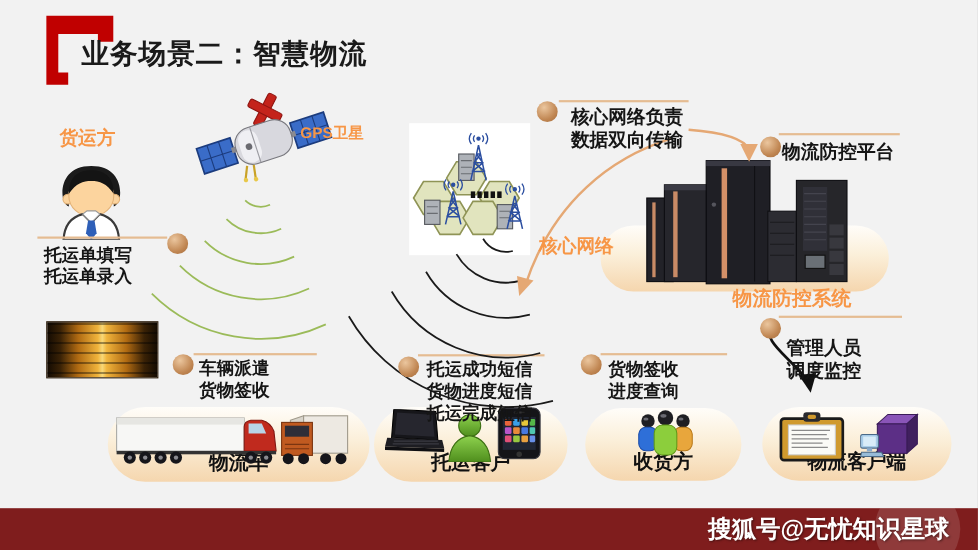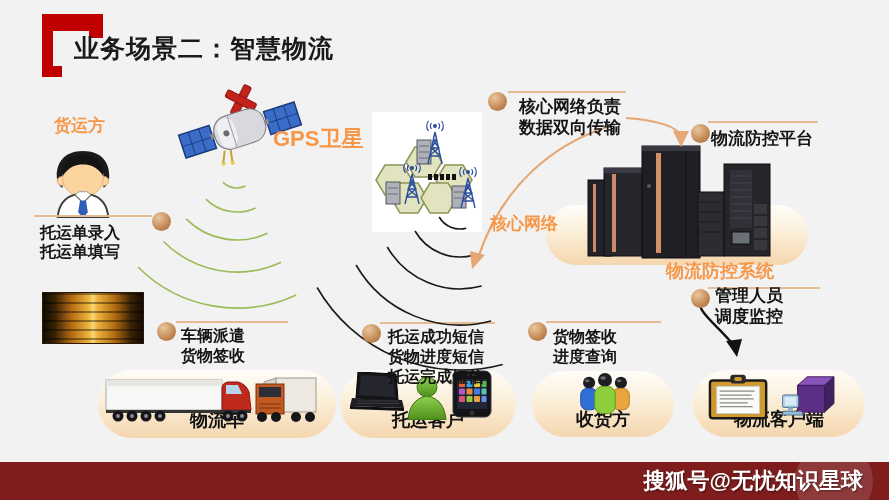--- a/index.html
+++ b/index.html
@@ -57,22 +57,22 @@
     <path d="M15 31 C15 15 24 9 36 9 C48 9 57 15 57 31 C50 21 44 19 36 19 C28 19 22 21 15 31 Z" fill="#141414"></path>
     <path d="M10 74 C11 58 20 52 28 50 L36 58 L44 50 C52 52 61 58 62 74 Z" fill="#FFFFFF" stroke="#3a3a3a" stroke-width="2"></path>
     <path d="M28 50 L36 58 L44 50 L40 47 L32 47 Z" fill="#fff" stroke="#9a9a9a" stroke-width="1"></path>
     <path d="M33 56 L39 56 L41 68 L36 74 L31 68 Z" fill="#2E5FB8"></path>
   </svg>
 
   <div class="tline" style="left:34px;top:215px;width:118px;"></div>
   <div class="bullet" style="left:152px;top:212px;"></div>
 
   <div class="note" style="left:40px;top:223px;font-size:16px;line-height:19px;">
+    <div>托运单填写</div>
     <div>托运单录入</div>
-    <div>托运单填写</div>
   </div>
 
   <div class="warehouse"></div>
 
   <svg class="icon" style="left:180px;top:88px;overflow:visible;" width="120" height="84" viewBox="0 0 120 84">
     <g transform="rotate(-18 60 42)">
       <g transform="rotate(45 70 14)">
           <rect x="66" y="-2" width="8" height="32" rx="2" fill="#C4231B" stroke="#8E1410"></rect>
         </g>
       <g transform="rotate(-45 70 14)">
@@ -89,21 +89,21 @@
       <path d="M52 24 V58" stroke="#9a9aa0"></path>
       <circle cx="46" cy="41" r="3" fill="#6a6a70"></circle>
       <g stroke="#C9A227" stroke-width="2">
           <line x1="39" y1="57" x2="34" y2="68"></line>
           <line x1="45" y1="58" x2="43" y2="70"></line>
         </g>
       <circle cx="34" cy="69" r="2" fill="#E8C84A"></circle>
         <circle cx="43" cy="71" r="2" fill="#E8C84A"></circle>
     </g>
   </svg>
-  <div class="olabel" style="left:273px;top:124px;font-size:22px;">GPS卫星</div>
+  <div class="olabel" style="left:273px;top:112px;font-size:14px;">GPS卫星</div>
 
   <div class="netcard">
     <svg width="110" height="120" viewBox="0 0 110 120">
       <g fill="#E1E4BE" stroke="#8F9456" stroke-width="1.5">
         <polygon points="34,50 43,35 61,35 70,50 61,65 43,65"></polygon>
         <polygon points="4,68 13,53 31,53 40,68 31,83 13,83"></polygon>
         <polygon points="64,68 73,53 91,53 100,68 91,83 73,83"></polygon>
         <polygon points="19,86 28,71 46,71 55,86 46,101 28,101"></polygon>
         <polygon points="49,86 58,71 76,71 85,86 76,101 58,101"></polygon>
       </g>
@@ -182,21 +182,21 @@
     <rect x="156" y="88" width="18" height="12" fill="#6A7076" stroke="#111"></rect>
     <rect x="178" y="60" width="13" height="10" fill="#38383e"></rect>
       <rect x="178" y="72" width="13" height="10" fill="#38383e"></rect>
     <rect x="178" y="84" width="13" height="10" fill="#38383e"></rect>
       <rect x="178" y="96" width="13" height="10" fill="#38383e"></rect>
   </svg>
   <div class="olabel" style="left:666px;top:259px;font-size:18px;">物流防控系统</div>
 
   <div class="bullet" style="left:691px;top:289px;"></div>
   <div class="tline" style="left:708px;top:287px;width:112px;"></div>
-  <div class="note lg" style="left:715px;top:285px;">
+  <div class="note lg" style="left:715px;top:306px;">
     <div>管理人员</div>
     <div>调度监控</div>
   </div>
 
   <div class="bullet" style="left:157px;top:322px;"></div>
   <div class="tline" style="left:176px;top:321px;width:112px;"></div>
   <div class="note" style="left:181px;top:326px;">
     <div>车辆派遣</div>
     <div>货物签收</div>
   </div>

